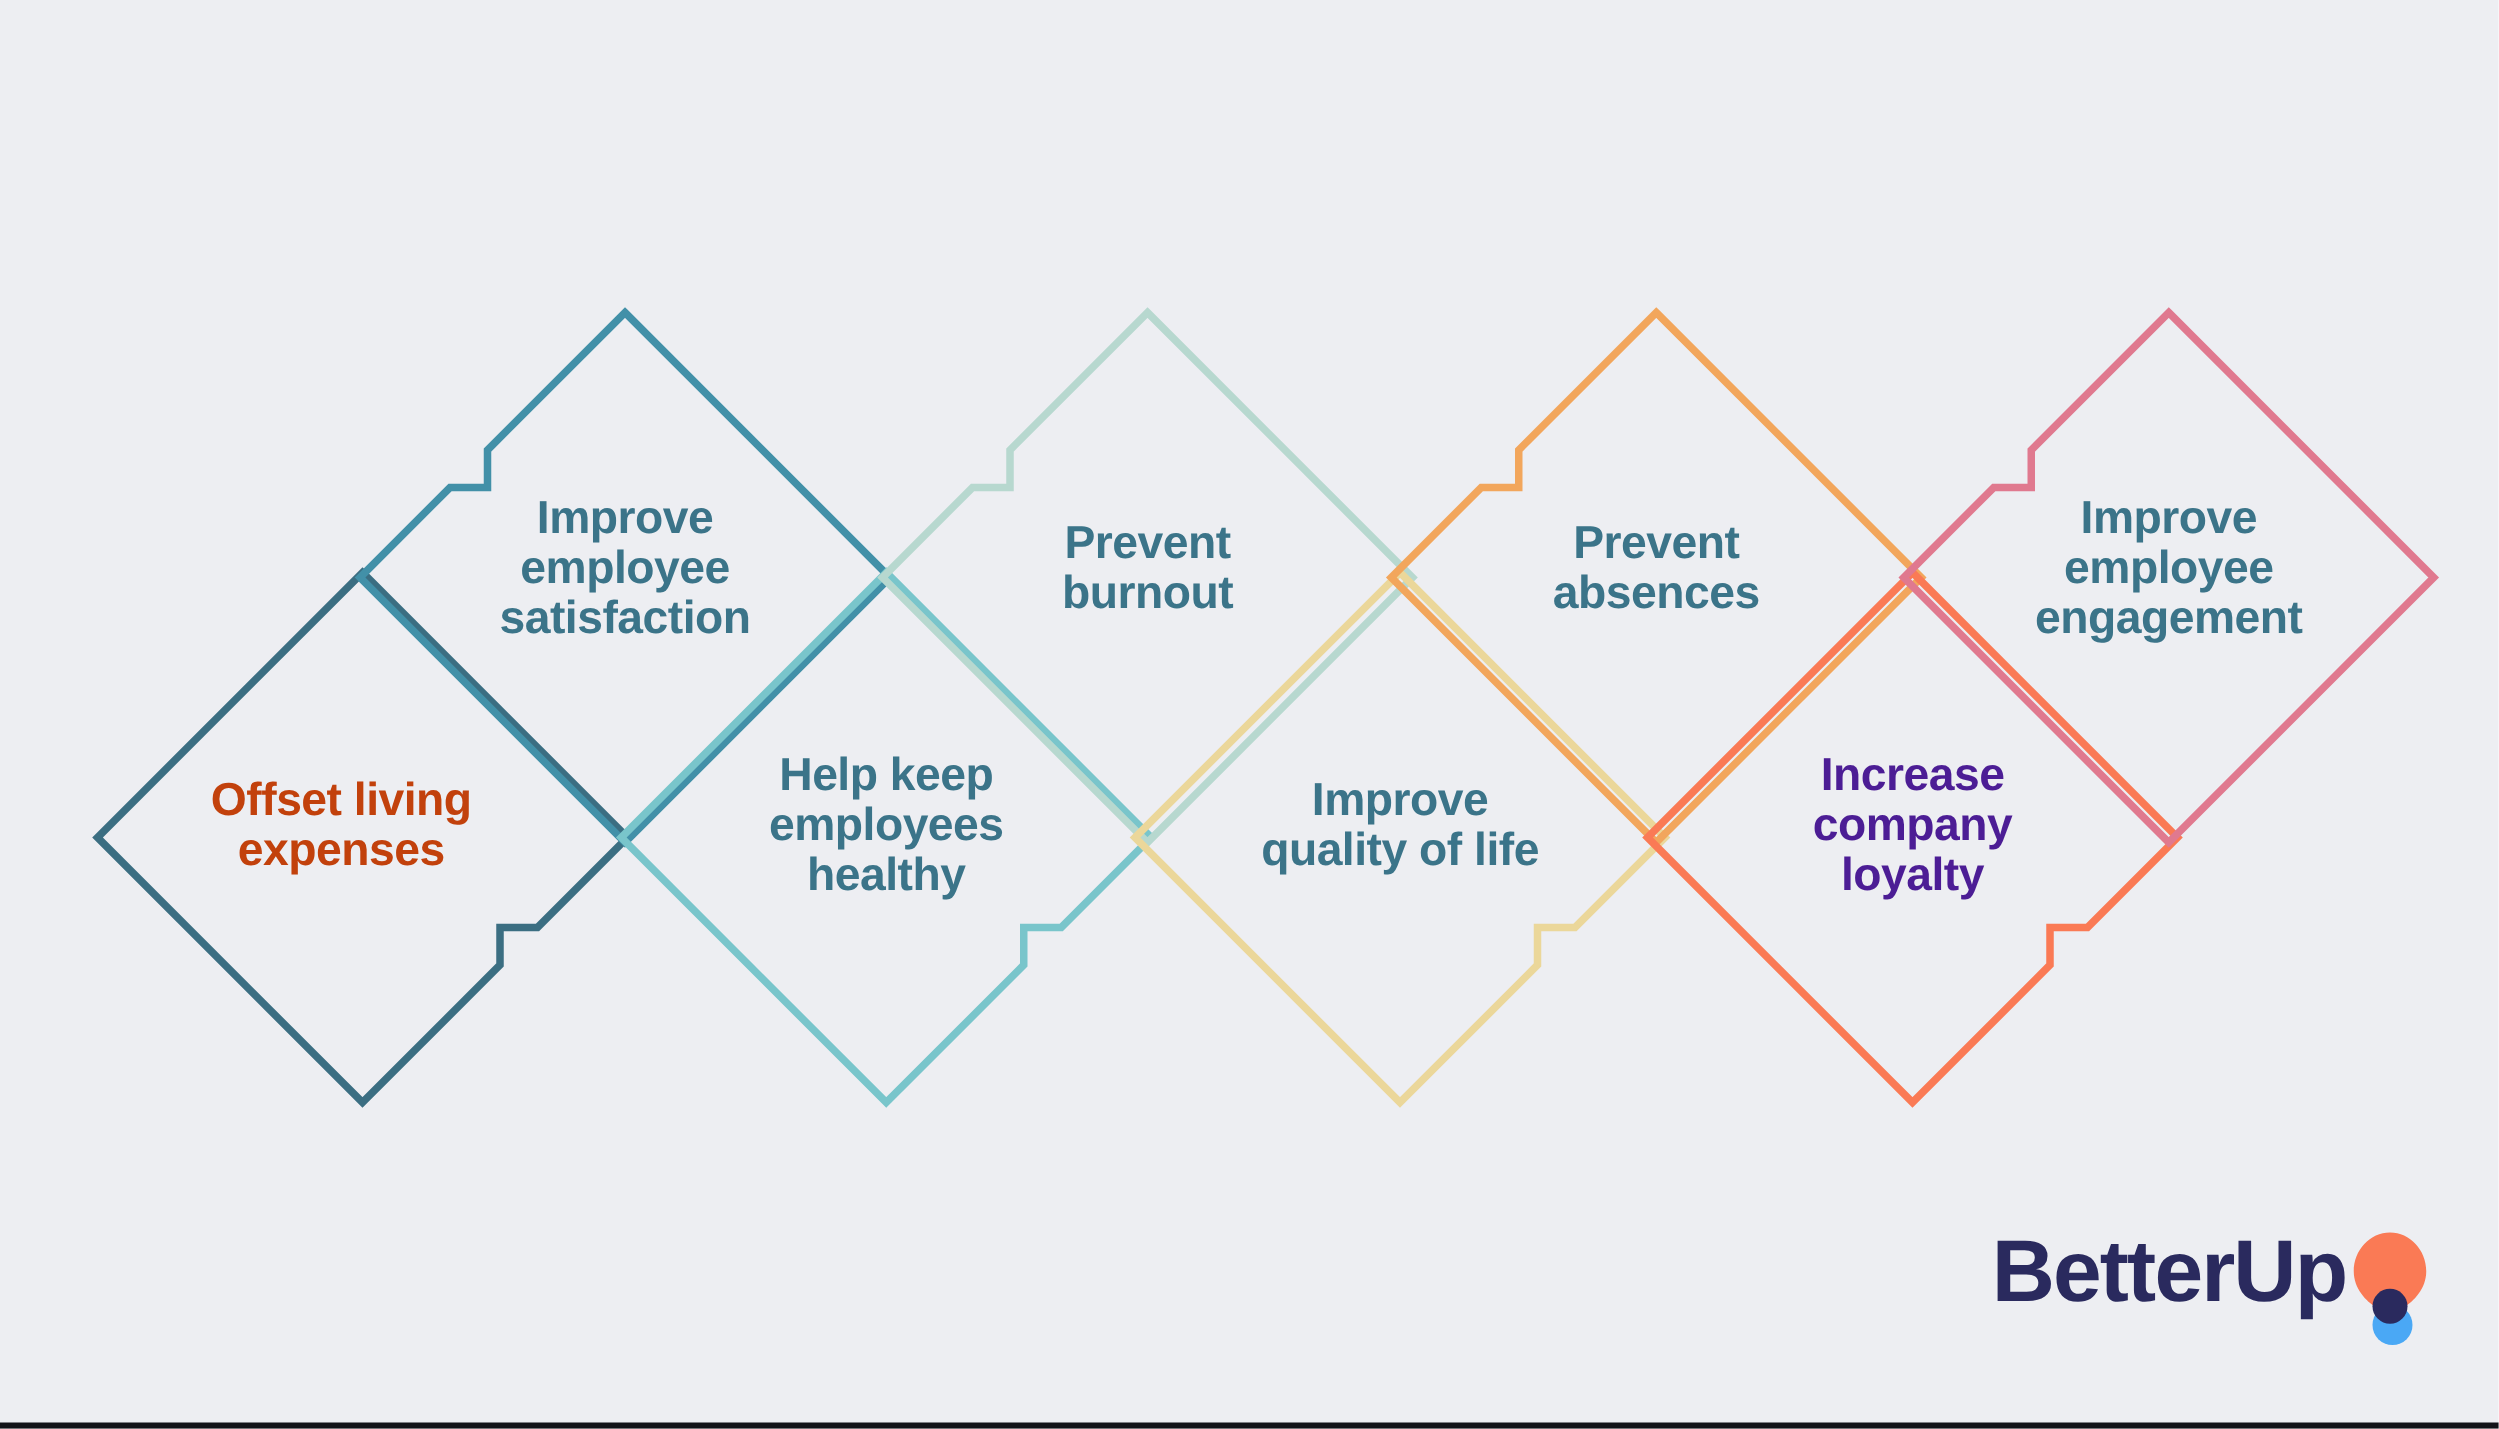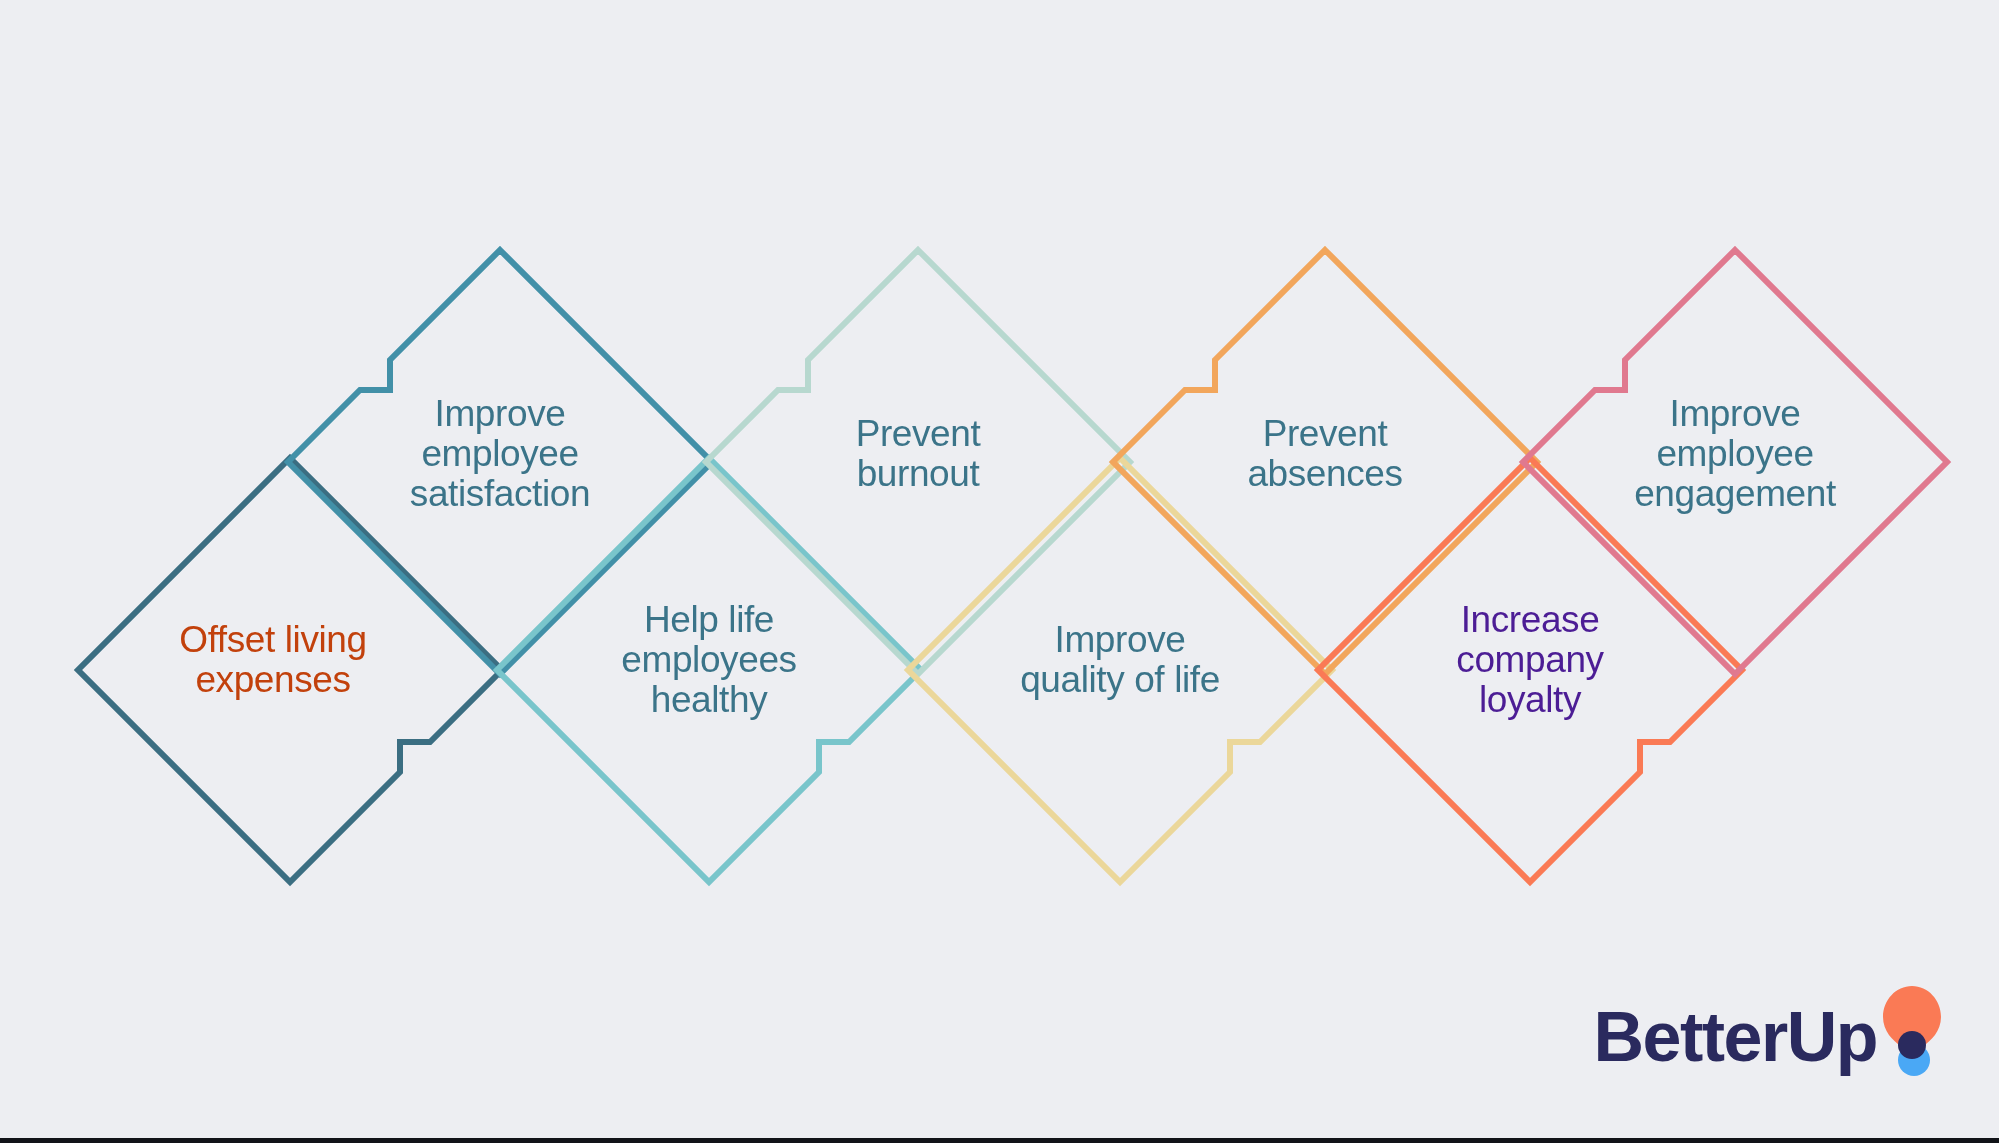--- a/index.html
+++ b/index.html
@@ -33,34 +33,34 @@
     stroke-width: 6;
     stroke-linejoin: miter;
     stroke-linecap: butt;
   }
   .node-label {
     position: absolute;
     text-align: center;
     color: #3b7489;
     font-family: "Liberation Sans", sans-serif;
     font-size: 37px;
-    font-weight: 400;
+    font-weight: 700;
     line-height: 1.08;
     letter-spacing: -0.4px;
     transform: translate(-50%, -50%);
     white-space: pre-line;
     pointer-events: none;
   }
   
   #brand-logo {
     position: absolute;
     right: 56px;
     bottom: 48px;
     display: flex;
-    align-items: center;
+    align-items: flex-start;
     gap: 4px;
   }
   #brand-wordmark {
     font-family: "Liberation Sans", sans-serif;
     font-size: 70px;
     font-weight: 700;
     letter-spacing: -1.5px;
     color: #2a2a5e;
     line-height: 0.95;
   }
@@ -87,21 +87,21 @@
         <path class="diamond-path" d="M 1735 250 L 1947 462 L 1735 674 L 1523 462 L 1595 390 L 1625 390 L 1625 360 Z" stroke="#e0798f"></path>
       </g>
   </svg>
 
   <div id="label-layer">
       <div class="node-label" style="left: 273px; top: 660px; color: #c2410c; width: 318px;">Offset living
 expenses</div>
       <div class="node-label" style="left: 500px; top: 454px; color: rgb(59, 116, 137); width: 318px;">Improve
 employee
 satisfaction</div>
-      <div class="node-label" style="left: 709px; top: 660px; color: rgb(59, 116, 137); width: 318px;">Help life
+      <div class="node-label" style="left: 709px; top: 660px; color: rgb(59, 116, 137); width: 318px;">Help keep
 employees
 healthy</div>
       <div class="node-label" style="left: 918px; top: 454px; color: rgb(59, 116, 137); width: 318px;">Prevent
 burnout</div>
       <div class="node-label" style="left: 1120px; top: 660px; color: rgb(59, 116, 137); width: 318px;">Improve
 quality of life</div>
       <div class="node-label" style="left: 1325px; top: 454px; color: rgb(59, 116, 137); width: 318px;">Prevent
 absences</div>
       <div class="node-label" style="left: 1530px; top: 660px; color: #4c1d95; width: 318px;">Increase
 company

